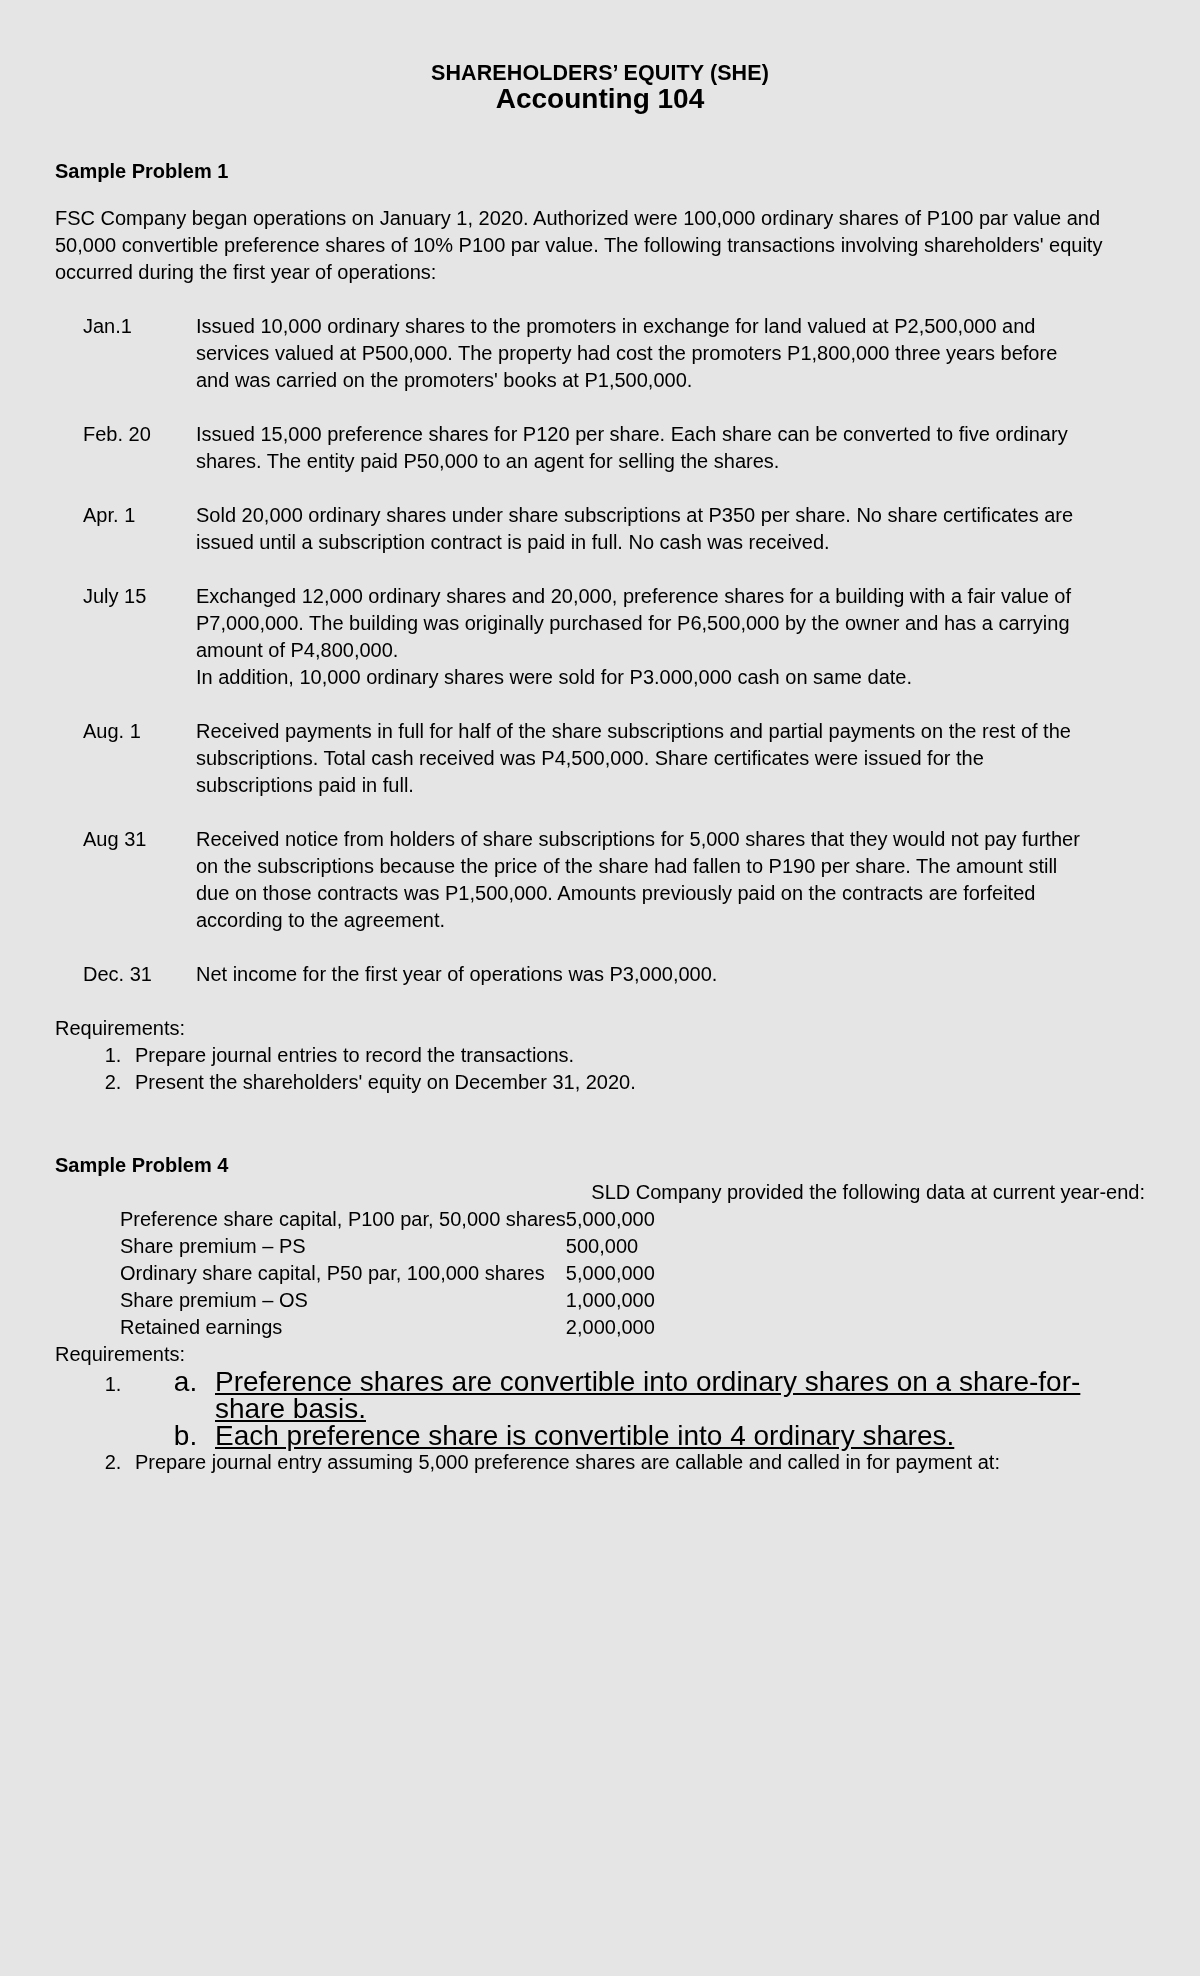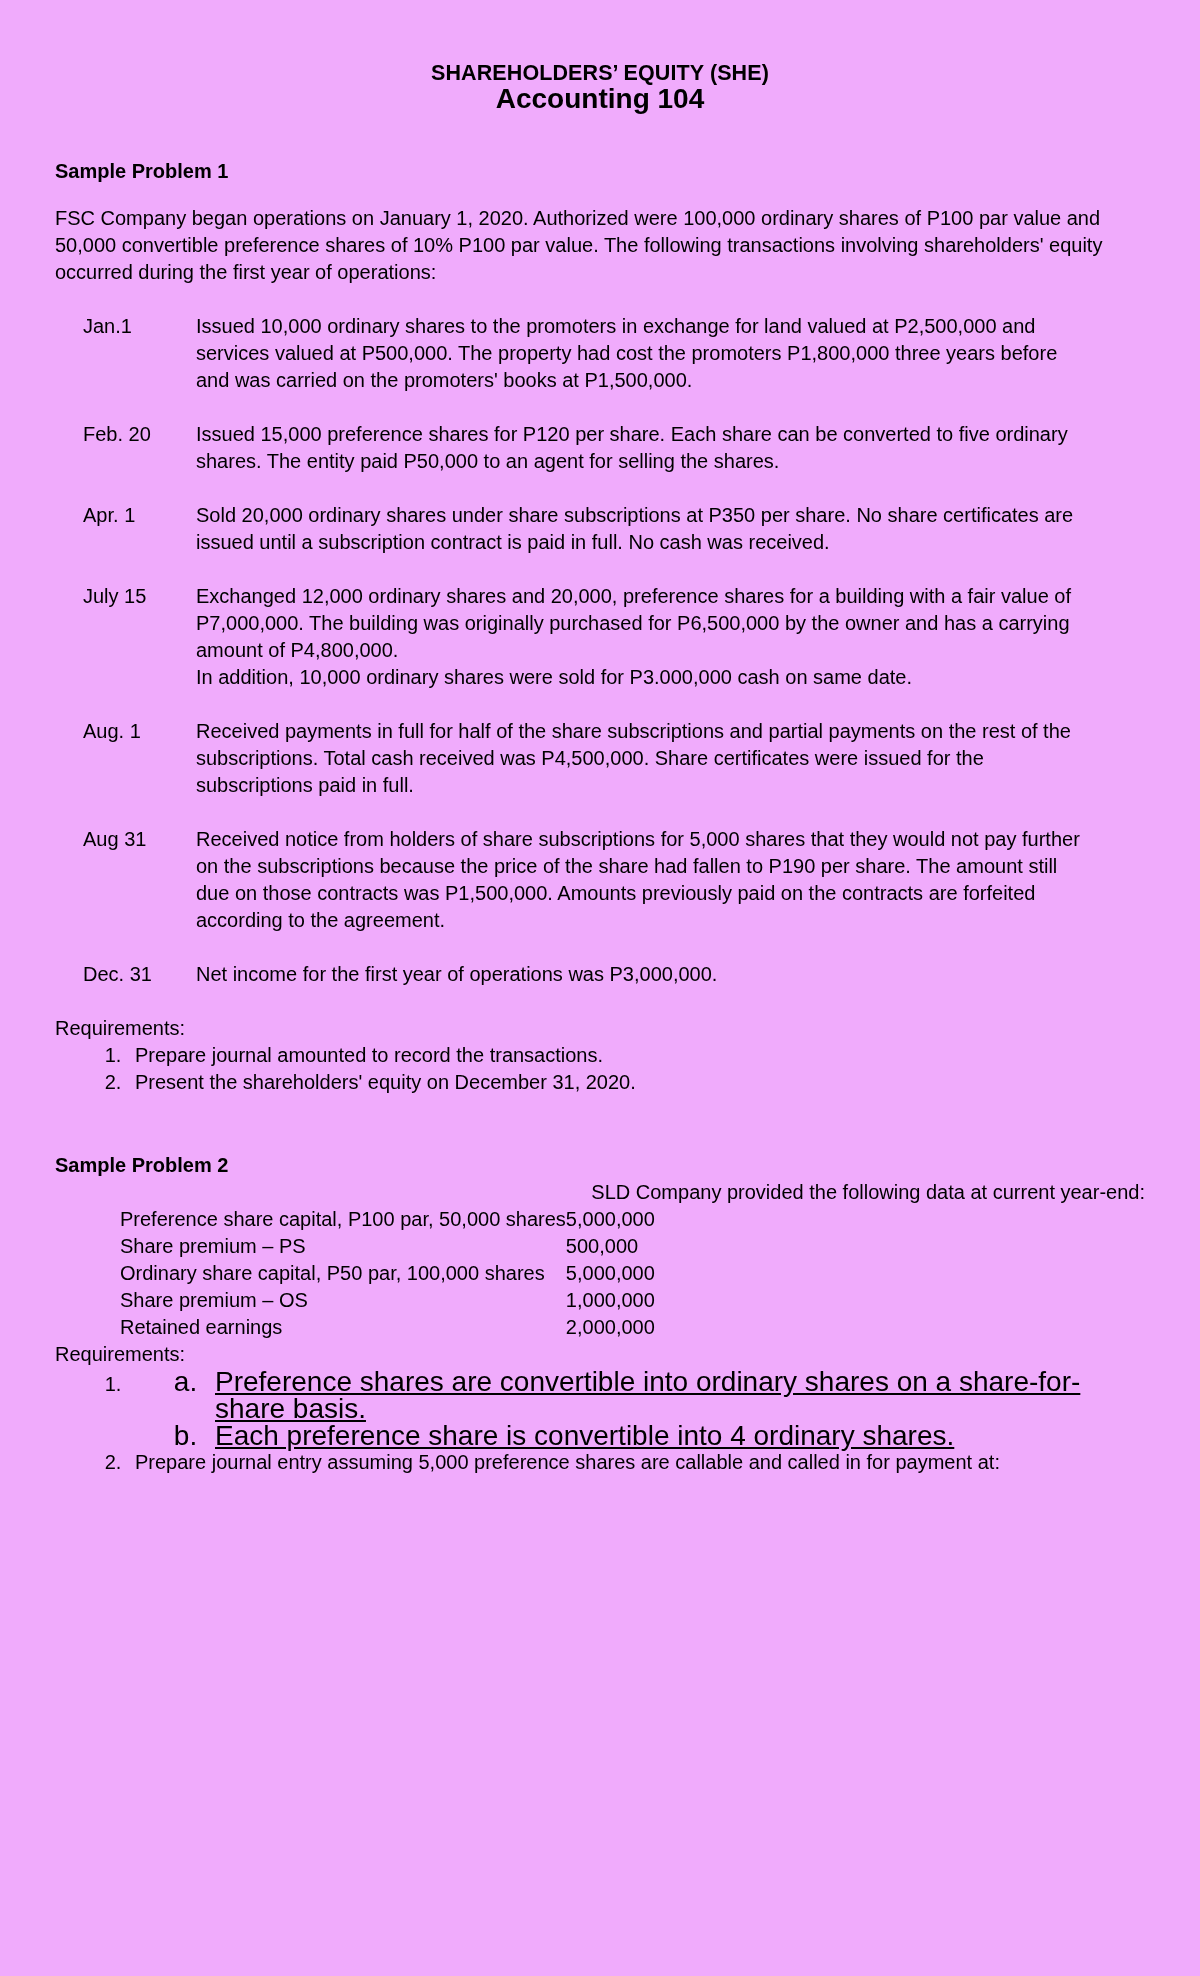--- a/index.html
+++ b/index.html
@@ -13,21 +13,21 @@
     font-family: "Liberation Sans", sans-serif;
     color: #000000;
     -webkit-font-smoothing: antialiased;
   }
   .page {
     position: relative;
     width: 1200px;
     height: 1976px;
     box-sizing: border-box;
     padding: 60px 55px 0 55px;
-    background: #f0abfc;
+    background: #e5e5e5;
   }
   .doc-title {
     text-align: center;
     font-weight: bold;
     font-size: 21.5px;
     line-height: 26px;
     letter-spacing: 0.1px;
   }
   .doc-subtitle {
     text-align: center;
@@ -174,27 +174,27 @@
 
     <div class="txn-row">
       <div class="txn-date">Dec. 31</div>
       <div class="txn-desc">Net income for the first year of operations was P3,000,000.</div>
     </div>
 
   </div>
 
   <div class="req-label">Requirements:</div>
   <ol class="req-list">
-    <li>Prepare journal amounted to record the transactions.</li>
+    <li>Prepare journal entries to record the transactions.</li>
     <li>Present the shareholders' equity on December 31, 2020.</li>
   </ol>
 
   <div class="spacer-lg"></div>
 
-  <div class="section-heading">Sample Problem 2</div>
+  <div class="section-heading">Sample Problem 4</div>
   <div class="body-text">SLD Company provided the following data at current year-end:</div>
 
   <table class="data-table">
     <tbody>
       <tr>
         <td class="label-cell">Preference share capital, P100 par, 50,000 shares</td>
         <td class="amount-cell">5,000,000</td>
       </tr>
       <tr>
         <td class="label-cell">Share premium – PS</td>

